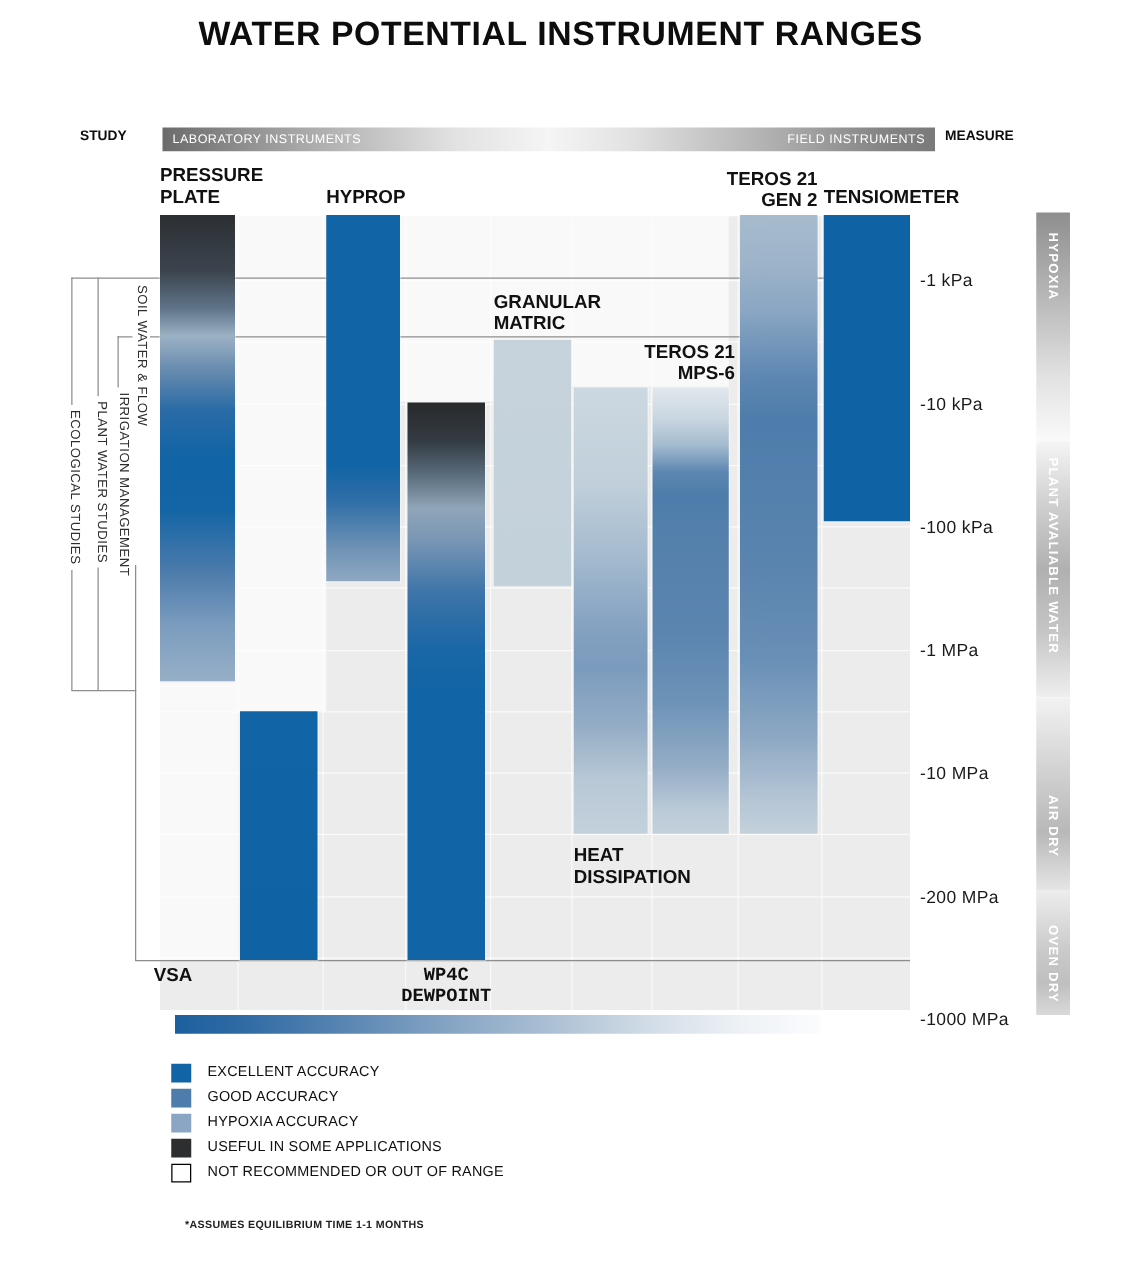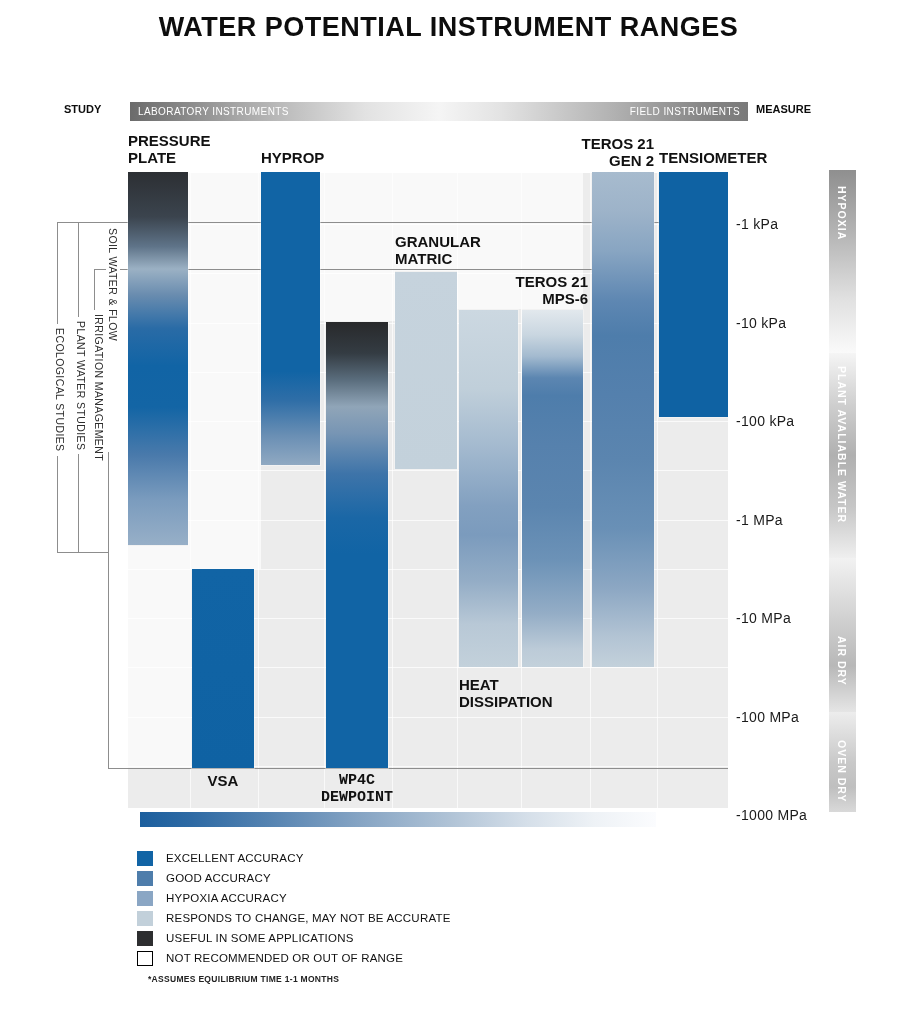--- a/index.html
+++ b/index.html
@@ -103,29 +103,29 @@
       <div class="abs bar-label" style="top: 149px; left: 261px;">HYPROP</div>
       <div class="abs bar-label" style="top: 233px; left: 395px;">GRANULAR
 MATRIC</div>
       <div class="abs bar-label" style="top: 273px; right: 309px; text-align: right;">TEROS 21
 MPS-6</div>
       <div class="abs bar-label" style="top: 135px; right: 243px; text-align: right;">TEROS 21
 GEN 2</div>
       <div class="abs bar-label" style="top: 149px; left: 659px;">TENSIOMETER</div>
       <div class="abs bar-label" style="top: 676px; left: 459px;">HEAT
 DISSIPATION</div>
-      <div class="abs bar-label" style="top: 772px; left: 123px; width: 200px; text-align: center;">VSA</div>
+      <div class="abs bar-label" style="top: 772px; left: 123px; width: 200px; text-align: left;">VSA</div>
       <div class="abs bar-label" style="top: 772px; left: 257px; width: 200px; text-align: center; font-family: Liberation Mono, monospace;">WP4C
 DEWPOINT</div>
       <div class="abs tick-label" style="left: 736px; top: 216px;">-1 kPa</div>
       <div class="abs tick-label" style="left: 736px; top: 315px;">-10 kPa</div>
       <div class="abs tick-label" style="left: 736px; top: 413px;">-100 kPa</div>
       <div class="abs tick-label" style="left: 736px; top: 512px;">-1 MPa</div>
       <div class="abs tick-label" style="left: 736px; top: 610px;">-10 MPa</div>
-      <div class="abs tick-label" style="left: 736px; top: 709px;">-100 MPa</div>
+      <div class="abs tick-label" style="left: 736px; top: 709px;">-200 MPa</div>
       <div class="abs tick-label" style="left: 736px; top: 807px;">-1000 MPa</div>
       <div class="abs region-seg" style="top: 170px; height: 183px; background: linear-gradient(rgb(143, 143, 143) 0%, rgb(181, 181, 181) 35%, rgb(224, 224, 224) 70%, rgb(250, 250, 250) 100%);"></div>
       <div class="abs region-label" style="top: 186px;">HYPOXIA</div>
       <div class="abs region-seg" style="top: 353px; height: 205px; background: linear-gradient(rgb(245, 245, 245) 0%, rgb(207, 207, 207) 25%, rgb(176, 176, 176) 50%, rgb(198, 198, 198) 75%, rgb(239, 239, 239) 100%);"></div>
       <div class="abs region-label" style="top: 366px;">PLANT AVALIABLE WATER</div>
       <div class="abs region-seg" style="top: 558px; height: 154px; background: linear-gradient(rgb(242, 242, 242) 0%, rgb(204, 204, 204) 45%, rgb(184, 184, 184) 70%, rgb(229, 229, 229) 100%);"></div>
       <div class="abs region-label" style="top: 636px;">AIR DRY</div>
       <div class="abs region-seg" style="top: 712px; height: 100px; background: linear-gradient(rgb(237, 237, 237) 0%, rgb(201, 201, 201) 50%, rgb(191, 191, 191) 75%, rgb(217, 217, 217) 100%);"></div>
       <div class="abs region-label" style="top: 740px;">OVEN DRY</div>
       <div class="abs study-label" style="left: 106px; top: 224px;">SOIL WATER &amp; FLOW</div>
@@ -142,24 +142,20 @@
       </div>
       <div class="legend-row">
         <span class="legend-swatch" style="background: rgb(78, 125, 171);"></span>
         <span class="legend-text">GOOD ACCURACY</span>
       </div>
       <div class="legend-row">
         <span class="legend-swatch" style="background: rgb(138, 166, 196);"></span>
         <span class="legend-text">HYPOXIA ACCURACY</span>
       </div>
       <div class="legend-row">
-        <span class="legend-swatch" style="background: rgb(194, 208, 218);"></span>
-        <span class="legend-text">RESPONDS TO CHANGE, MAY NOT BE ACCURATE</span>
-      </div>
-      <div class="legend-row">
         <span class="legend-swatch" style="background: rgb(45, 46, 48);"></span>
         <span class="legend-text">USEFUL IN SOME APPLICATIONS</span>
       </div>
       <div class="legend-row">
         <span class="legend-swatch" style="background: rgb(255, 255, 255); border: 1.5px solid rgb(0, 0, 0); box-sizing: border-box;"></span>
         <span class="legend-text">NOT RECOMMENDED OR OUT OF RANGE</span>
       </div>
     </div>
   <div id="footnote" class="abs">*ASSUMES EQUILIBRIUM TIME 1-1 MONTHS</div>
 </div>

